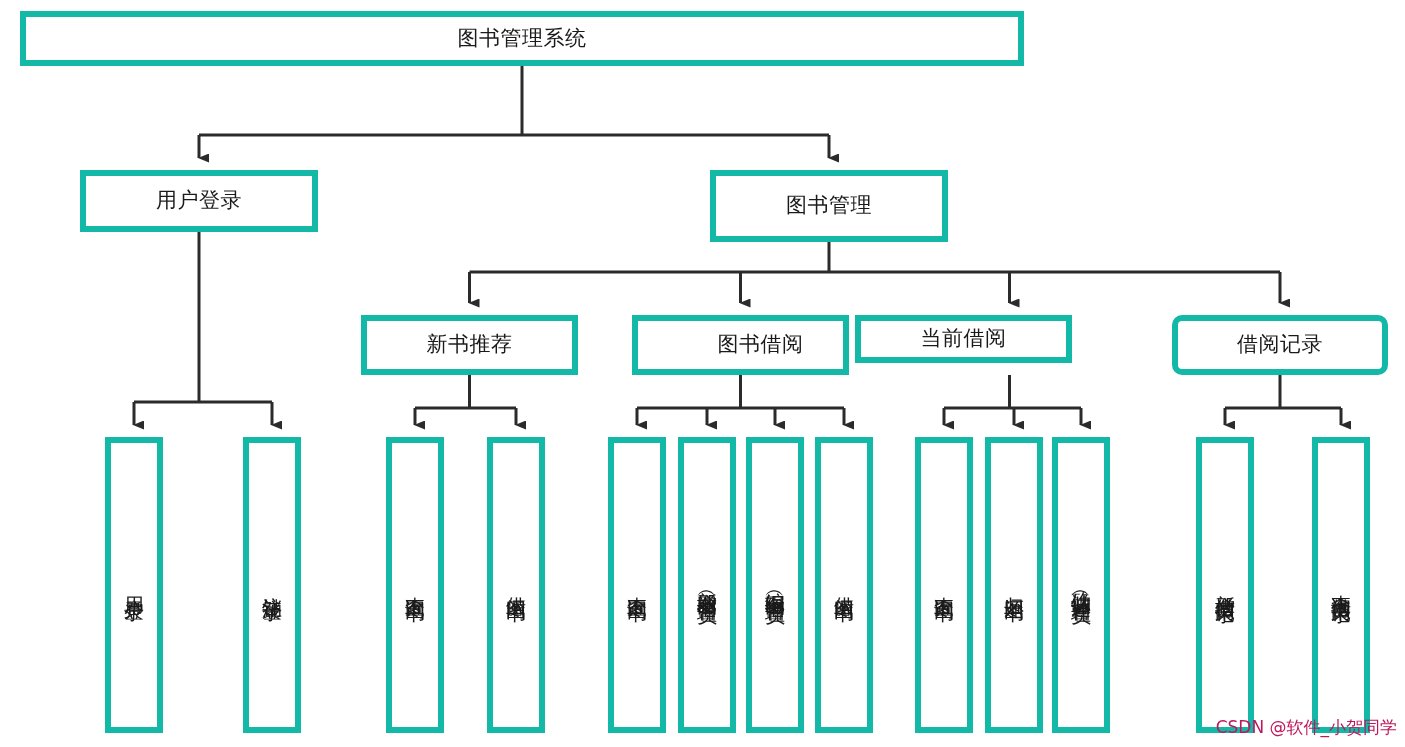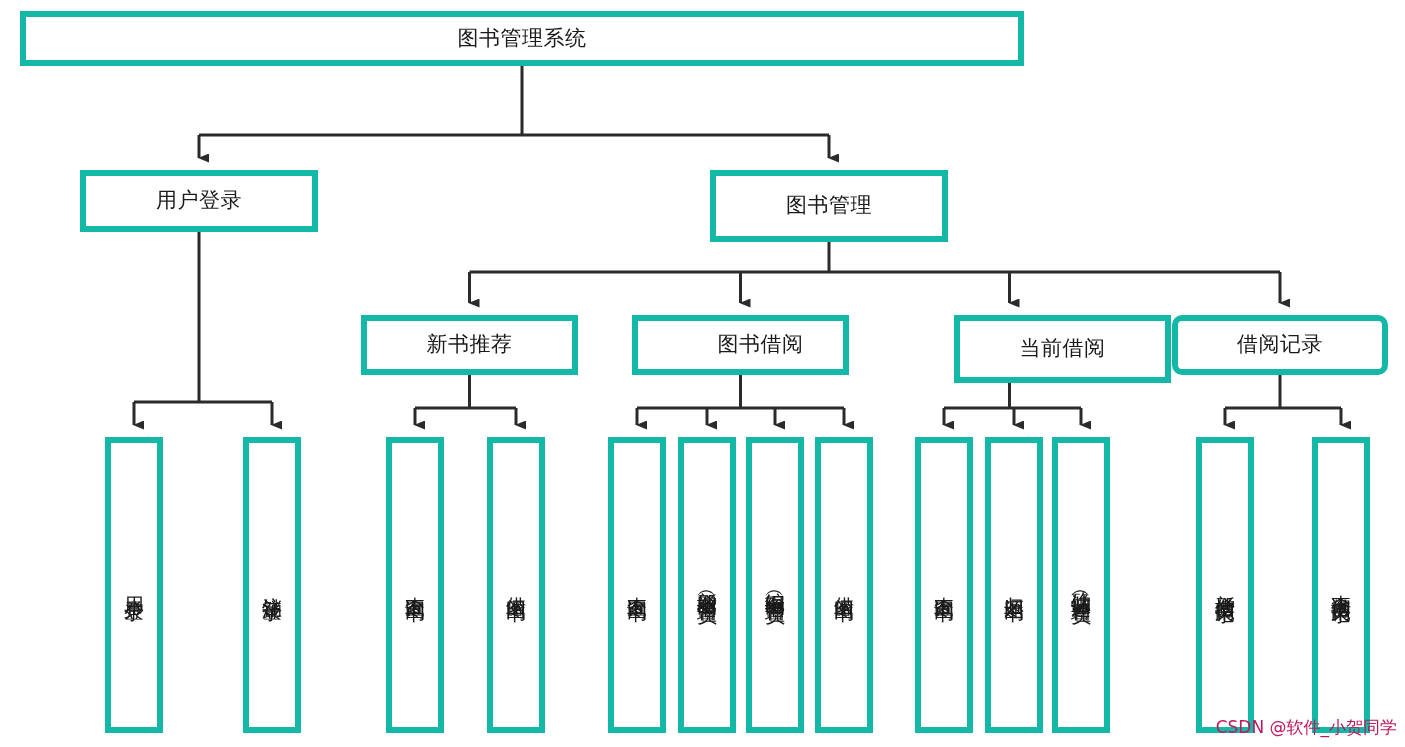--- a/index.html
+++ b/index.html
@@ -125,21 +125,21 @@
       </div>
       <div class="node horiz" style="left: 710px; top: 170px; width: 238px; height: 72px;">
         <span class="node-label">图书管理</span>
       </div>
       <div class="node horiz" style="left: 361px; top: 315px; width: 217px; height: 60px;">
         <span class="node-label">新书推荐</span>
       </div>
       <div class="node horiz" style="left: 632px; top: 315px; width: 217px; height: 60px; padding-left: 40px;">
         <span class="node-label">图书借阅</span>
       </div>
-      <div class="node horiz" style="left: 954px; top: 315px; width: 217px; height: 68px; align-items: center;">
+      <div class="node horiz" style="left: 855px; top: 315px; width: 217px; height: 48px; align-items: center;">
         <span class="node-label">当前借阅</span>
       </div>
       <div class="node horiz" style="left: 1172px; top: 315px; width: 216px; height: 60px; border-radius: 10px;">
         <span class="node-label">借阅记录</span>
       </div>
       <div class="node vert" style="left: 105px; top: 437px; width: 58px; height: 296px;">
         <span class="node-label">用户登录</span>
       </div>
       <div class="node vert" style="left: 243px; top: 437px; width: 58px; height: 296px;">
         <span class="node-label">注销登录</span>

